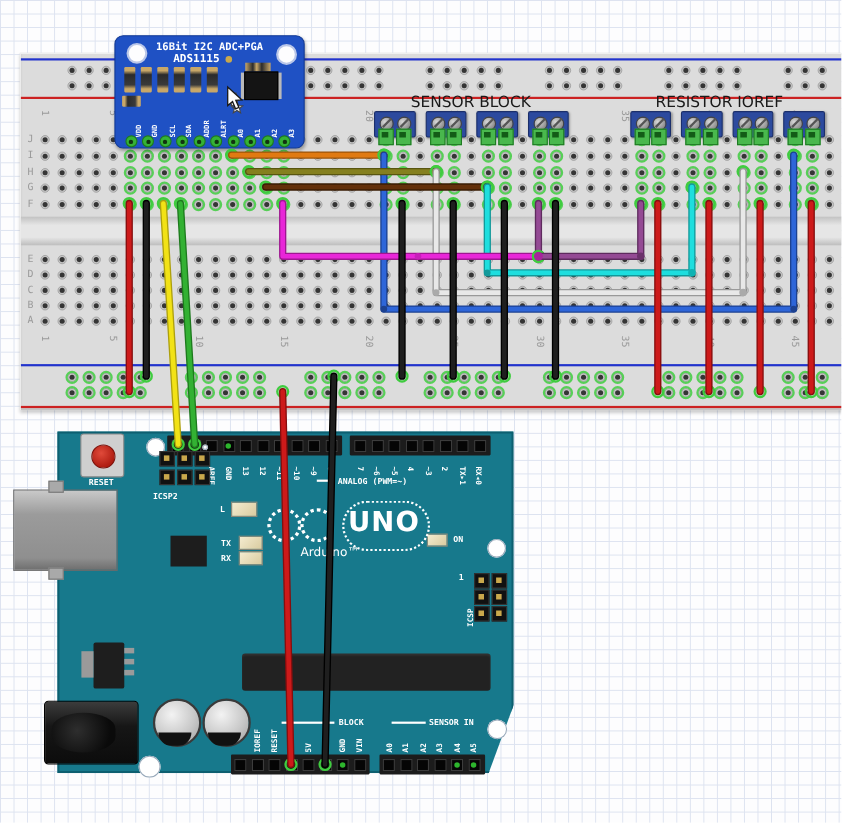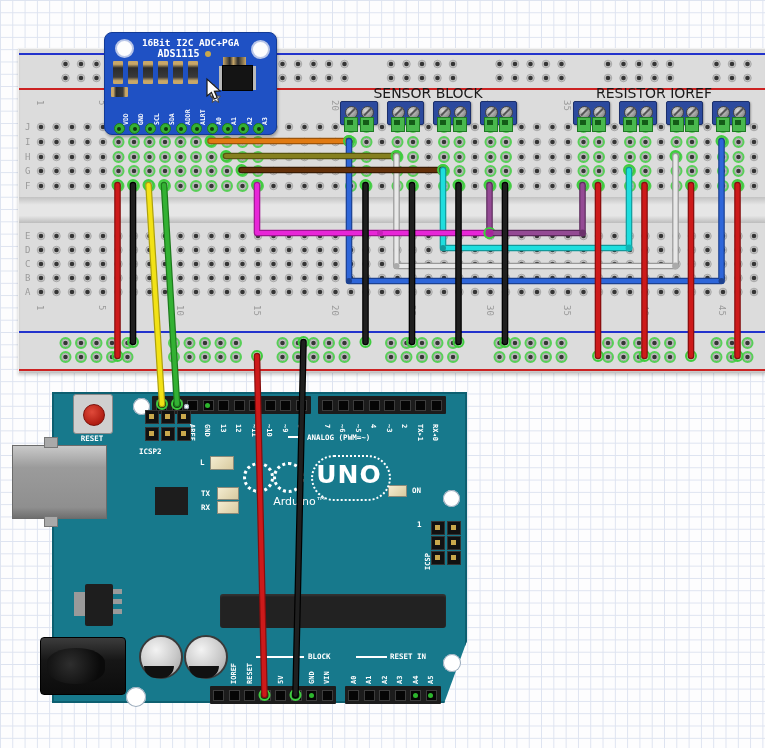--- a/index.html
+++ b/index.html
@@ -1861,21 +1861,21 @@
         </div>
       </div>
     <span class="ard-vlabel up" style="left:412px;top:178px">ICSP</span>
     <span class="silk" style="left:405px;top:128px">1</span>
 
     <span class="silk" style="left:295px;top:41px">ANALOG (PWM=~)</span>
     <div class="silk-line" style="left:276px;top:44px;width:14px"></div>
     <div class="silk-line" style="left:244px;top:264px;width:48px"></div>
     <span class="silk" style="left:296px;top:260px">BLOCK</span>
     <div class="silk-line" style="left:344px;top:264px;width:31px"></div>
-    <span class="silk" style="left:378px;top:260px">RESET IN</span>
+    <span class="silk" style="left:378px;top:260px">SENSOR IN</span>
 
     <span class="silk" style="left:188px;top:66px">L</span>
     <div class="led" style="left:198px;top:64px;width:22px;height:12px"></div>
     <span class="silk" style="left:189px;top:97px">TX</span>
     <div class="led" style="left:205px;top:95px;width:20px;height:11px"></div>
     <span class="silk" style="left:189px;top:111px">RX</span>
     <div class="led" style="left:205px;top:109px;width:20px;height:11px"></div>
     <div class="led" style="left:376px;top:93px;width:17px;height:10px"></div>
     <span class="silk" style="left:400px;top:94px">ON</span>
 

